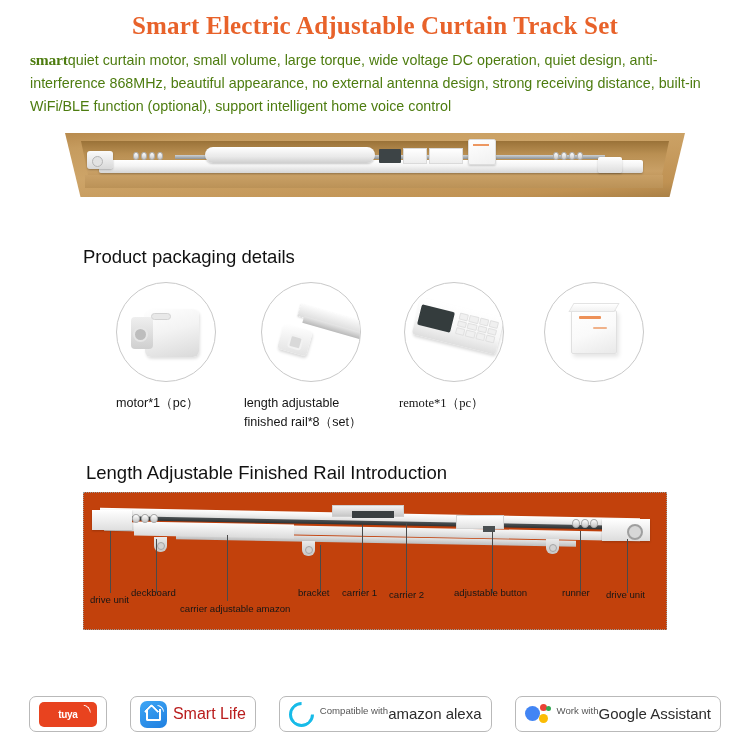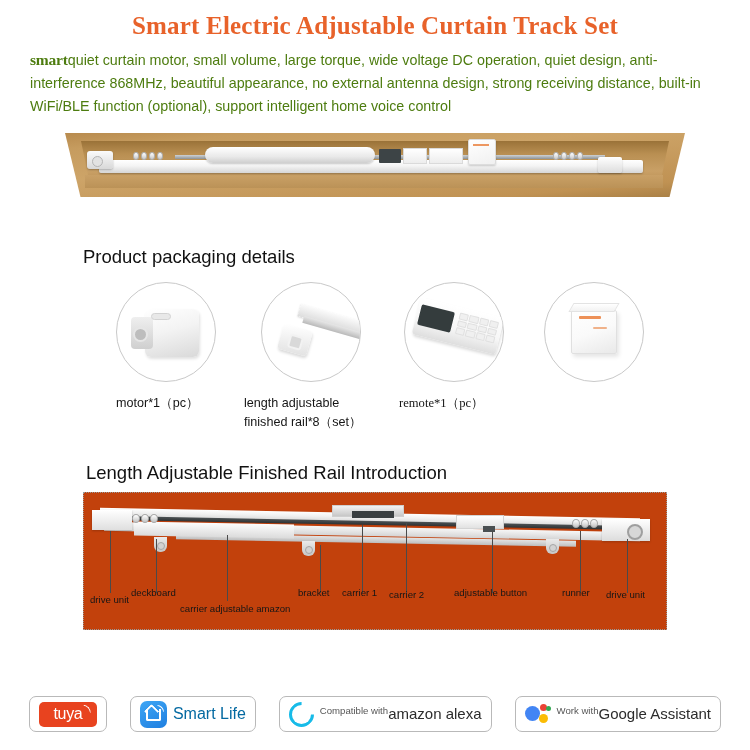--- a/index.html
+++ b/index.html
@@ -289,21 +289,21 @@
     display: flex; justify-content: center; align-items: center; gap: 23px;
   }
   .badge {
     display: flex; align-items: center; gap: 6px;
     border: 1px solid #b9b9b9; border-radius: 7px;
     background: #ffffff; padding: 4px 9px; height: 36px;
   }
   .tuya-logo {
     background: #E8431F; border-radius: 5px; width: 58px; height: 25px;
     display: flex; align-items: center; justify-content: center;
-    color: #fff; font-size: 16px; font-weight: normal; letter-spacing: -0.3px;
+    color: #fff; font-size: 10px; font-weight: bold; letter-spacing: -0.3px;
     font-family: "Liberation Sans", sans-serif; position: relative;
   }
   .tuya-logo .wv {
     position: absolute; right: 6px; top: 3px; width: 8px; height: 8px;
     border: 1.6px solid #fff; border-left-color: transparent; border-bottom-color: transparent;
     border-radius: 0 8px 0 0; transform: rotate(2deg);
   }
   .sl-icon {
     width: 27px; height: 27px; border-radius: 7px;
     background: linear-gradient(150deg, #3ea6f5, #1f7fe0);
@@ -316,21 +316,21 @@
   .sl-icon .roof {
     position: absolute; left: 6px; top: 5px; width: 11px; height: 11px;
     border-top: 2px solid #fff; border-right: 2px solid #fff;
     transform: rotate(-45deg); border-radius: 2px 3px 0 0;
   }
   .sl-icon .arc {
     position: absolute; right: 3px; top: 4px; width: 7px; height: 7px;
     border: 1.6px solid #fff; border-left-color: transparent; border-bottom-color: transparent;
     border-radius: 0 7px 0 0;
   }
-  .sl-text { font-size: 16px; color: #0369a1; font-family: "Liberation Sans", sans-serif; }
+  .sl-text { font-size: 16px; color: #b91c1c; font-family: "Liberation Sans", sans-serif; }
   .alexa-ring {
     width: 25px; height: 25px; border-radius: 50%;
     border: 3.4px solid #17bbe8; border-right-color: transparent;
     transform: rotate(-45deg);
   }
   .badge-2line { display: flex; flex-direction: row; line-height: 1.08; }
   .bl-small { font-size: 9.6px; color: #555; font-family: "Liberation Sans", sans-serif; }
   .bl-big { font-size: 15px; color: #2c2c2c; font-family: "Liberation Sans", sans-serif; }
   .ga-dots { position: relative; width: 26px; height: 24px; }
   .ga-dots i { position: absolute; border-radius: 50%; display: block; }

